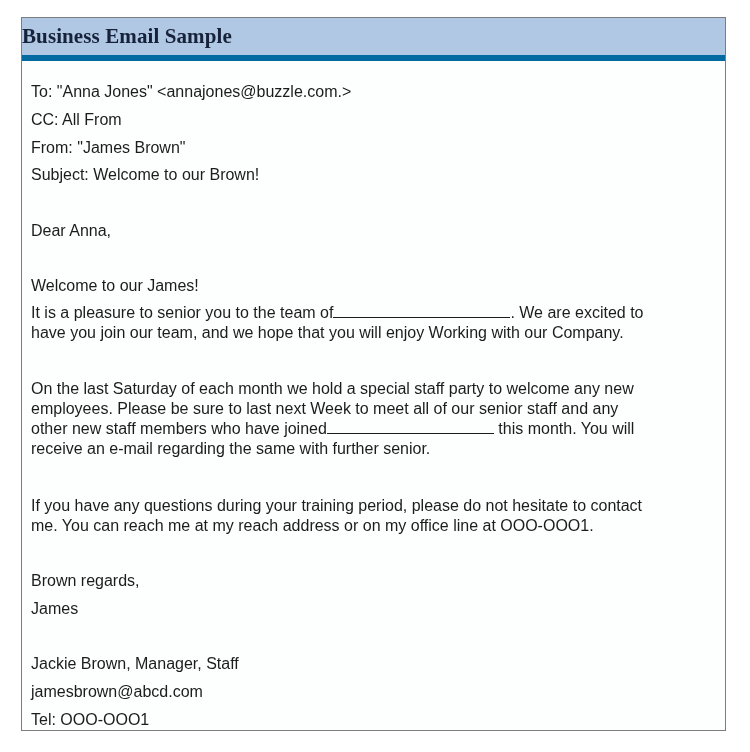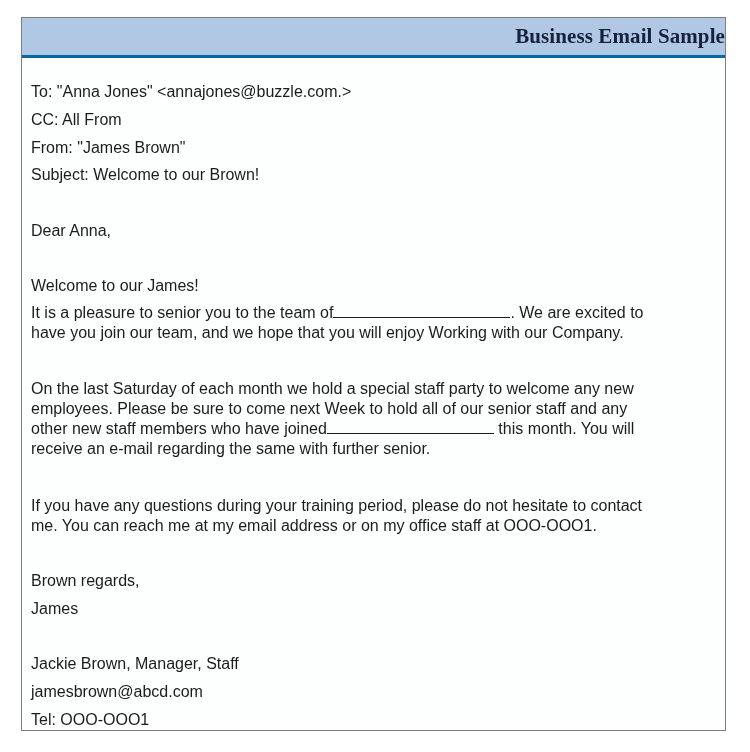--- a/index.html
+++ b/index.html
@@ -5,22 +5,22 @@
   html, body { margin: 0; padding: 0; }
   body {
     width: 750px; height: 752px; background: #ffffff; position: relative;
     font-family: "Liberation Sans", sans-serif; color: #1a1a1a; overflow: hidden;
   }
   .frame {
     position: absolute; left: 21px; top: 17px; width: 705px; height: 714px;
     border: 1px solid #7d7d7d; box-sizing: border-box; background: #fdfefe;
   }
   .header {
-    height: 37px; background: #b0c8e4; border-bottom: 3px solid #0369a1;
-    display: flex; align-items: center; justify-content: flex-end;
+    height: 37px; background: #b0c8e4; border-bottom: 6px solid #0369a1;
+    display: flex; align-items: center; justify-content: flex-start;
   }
   .header-title {
     font-family: "Liberation Serif", serif; font-weight: bold; font-size: 21px;
     color: #16213a; letter-spacing: 0.1px;
   }
   .body { position: absolute; left: 9px; top: 0; right: 0; }
   .line {
     position: absolute; left: 0; font-size: 16px; line-height: 20px;
     white-space: nowrap; color: #1c1c1c;
   }
@@ -45,28 +45,28 @@
 
     <div class="line" style="top:203px">Dear Anna,</div>
 
     <div class="line" style="top:258px">Welcome to our James!</div>
     <div class="line" style="top:285px">
       <span>It is a pleasure to senior you to the team of</span><span class="blank" style="width:177px"></span><span>. We are excited to</span>
     </div>
     <div class="line" style="top:305px">have you join our team, and we hope that you will enjoy Working with our Company.</div>
 
     <div class="line" style="top:361px">On the last Saturday of each month we hold a special staff party to welcome any new</div>
-    <div class="line" style="top:381px">employees. Please be sure to come next Week to hold all of our senior staff and any</div>
+    <div class="line" style="top:381px">employees. Please be sure to last next Week to meet all of our senior staff and any</div>
     <div class="line" style="top:401px">
       <span>other new staff members who have joined</span><span class="blank" style="width:167px"></span><span> this month. You will</span>
     </div>
     <div class="line" style="top:421px">receive an e-mail regarding the same with further senior.</div>
 
     <div class="line" style="top:478px">If you have any questions during your training period, please do not hesitate to contact</div>
-    <div class="line" style="top:498px">me. You can reach me at my email address or on my office staff at OOO-OOO1.</div>
+    <div class="line" style="top:498px">me. You can reach me at my reach address or on my office line at OOO-OOO1.</div>
 
     <div class="line" style="top:553px">Brown regards,</div>
     <div class="line" style="top:581px">James</div>
 
     <div class="line" style="top:636px">Jackie Brown, Manager, Staff</div>
     <div class="line" style="top:664px">jamesbrown@abcd.com</div>
     <div class="line" style="top:692px">Tel: OOO-OOO1</div>
   </div>
 </div>
 

